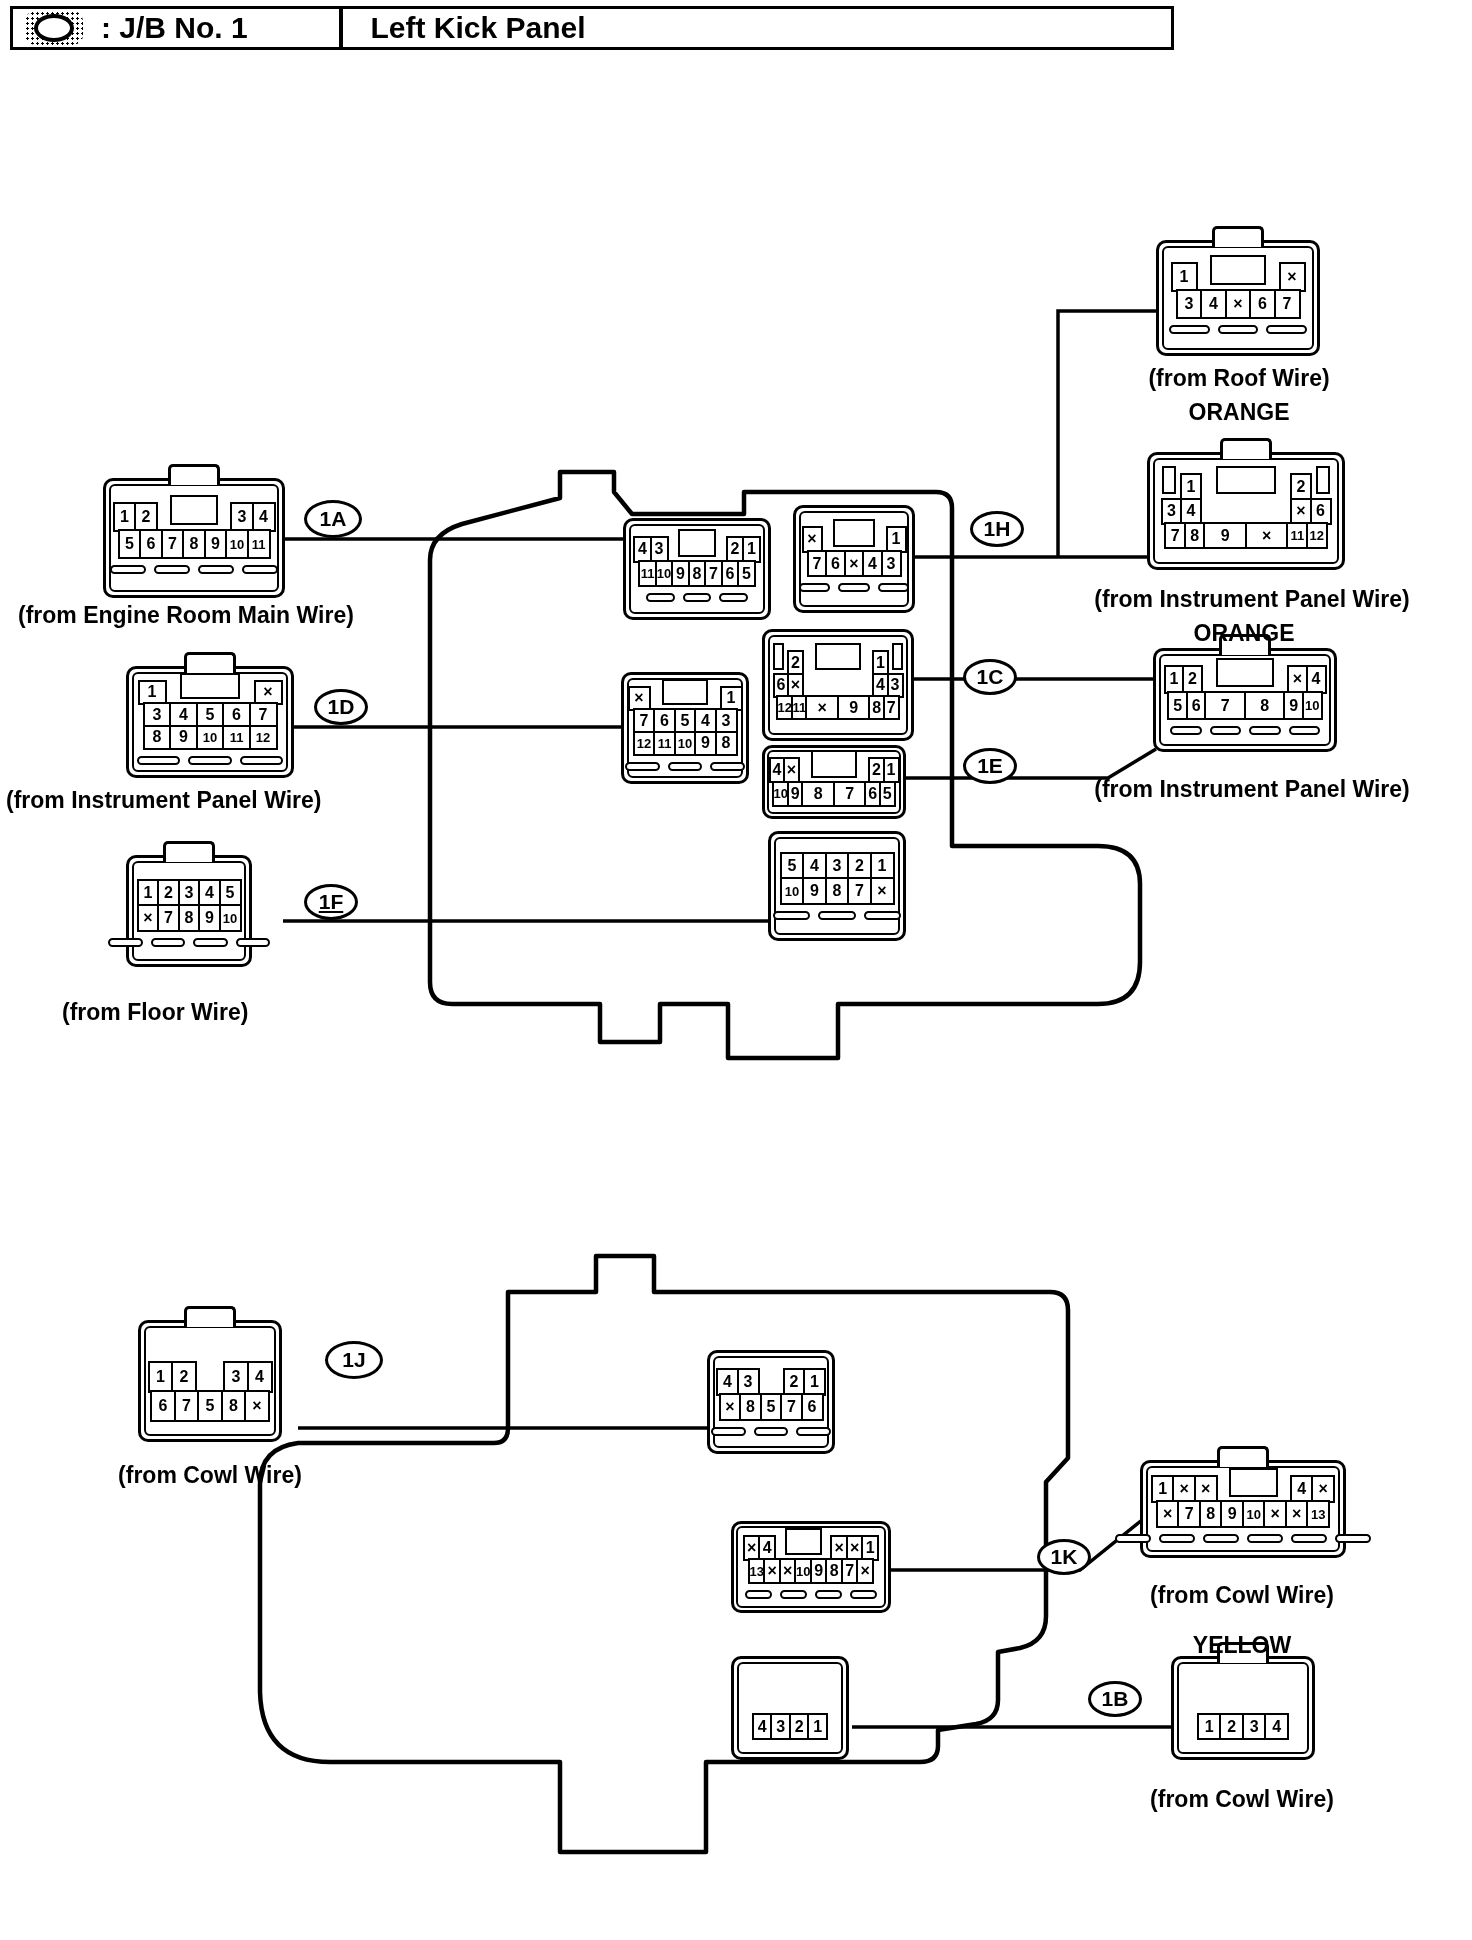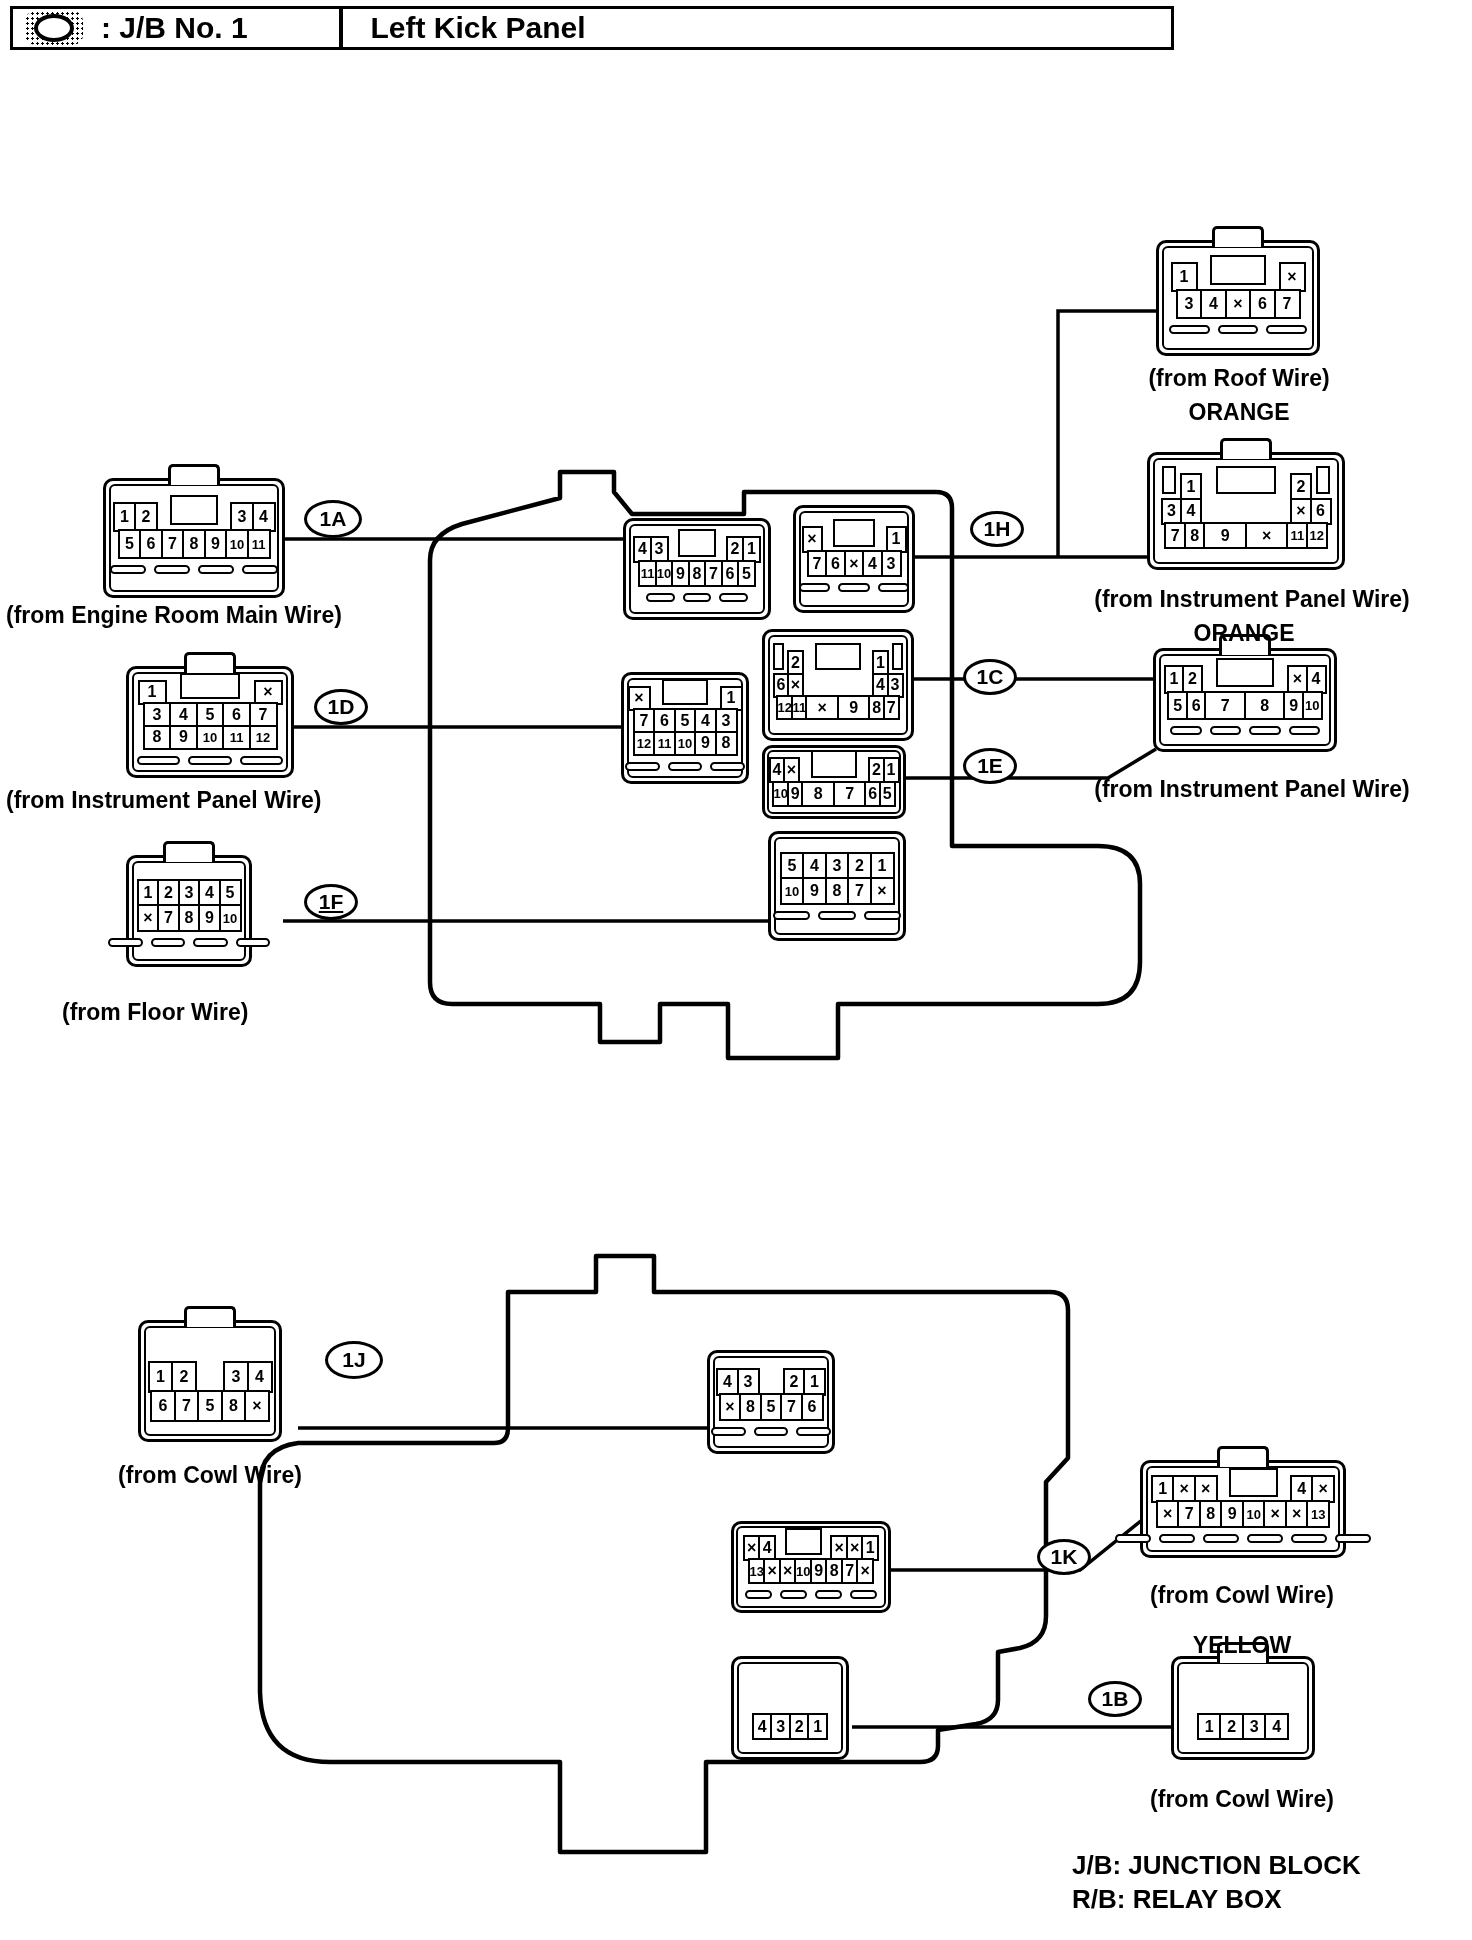--- a/index.html
+++ b/index.html
@@ -531,32 +531,28 @@
       </div>
       <div class="oval" style="left: 304px; top: 500px; width: 58px; height: 38px;">1A</div>
       <div class="oval" style="left: 314px; top: 689px; width: 54px; height: 36px;">1D</div>
       <div class="oval" style="left: 304px; top: 884px; width: 54px; height: 36px; text-decoration: underline;">1F</div>
       <div class="oval" style="left: 970px; top: 511px; width: 54px; height: 36px;">1H</div>
       <div class="oval" style="left: 963px; top: 659px; width: 54px; height: 36px;">1C</div>
       <div class="oval" style="left: 963px; top: 748px; width: 54px; height: 36px;">1E</div>
       <div class="oval" style="left: 325px; top: 1341px; width: 58px; height: 38px;">1J</div>
       <div class="oval" style="left: 1037px; top: 1539px; width: 54px; height: 36px;">1K</div>
       <div class="oval" style="left: 1088px; top: 1681px; width: 54px; height: 36px;">1B</div>
-      <div class="cap" style="left: 6px; top: 602px; width: 420px; text-align: left;">(from Engine Room Main Wire)</div>
+      <div class="cap" style="left: 18px; top: 602px; width: 420px; text-align: left;">(from Engine Room Main Wire)</div>
       <div class="cap" style="left: 6px; top: 787px; width: 420px; text-align: left;">(from Instrument Panel Wire)</div>
       <div class="cap" style="left: 62px; top: 999px; width: 260px; text-align: left;">(from Floor Wire)</div>
       <div class="cap" style="left: 1124px; top: 365px; width: 230px; text-align: center;">(from Roof Wire)</div>
       <div class="cap" style="left: 1124px; top: 399px; width: 230px; text-align: center;">ORANGE</div>
       <div class="cap" style="left: 1082px; top: 586px; width: 340px; text-align: center;">(from Instrument Panel Wire)</div>
       <div class="cap" style="left: 1124px; top: 620px; width: 240px; text-align: center;">ORANGE</div>
       <div class="cap" style="left: 1082px; top: 776px; width: 340px; text-align: center;">(from Instrument Panel Wire)</div>
       <div class="cap" style="left: 100px; top: 1462px; width: 220px; text-align: center;">(from Cowl Wire)</div>
       <div class="cap" style="left: 1132px; top: 1582px; width: 220px; text-align: center;">(from Cowl Wire)</div>
       <div class="cap" style="left: 1132px; top: 1632px; width: 220px; text-align: center;">YELLOW</div>
       <div class="cap" style="left: 1132px; top: 1786px; width: 220px; text-align: center;">(from Cowl Wire)</div>
     </div>
 
-  <div class="footer">
-    <div>J/B: JUNCTION BLOCK</div>
-    <div>R/B: RELAY BOX</div>
-  </div>
 
 </div>
 
 </body></html>

